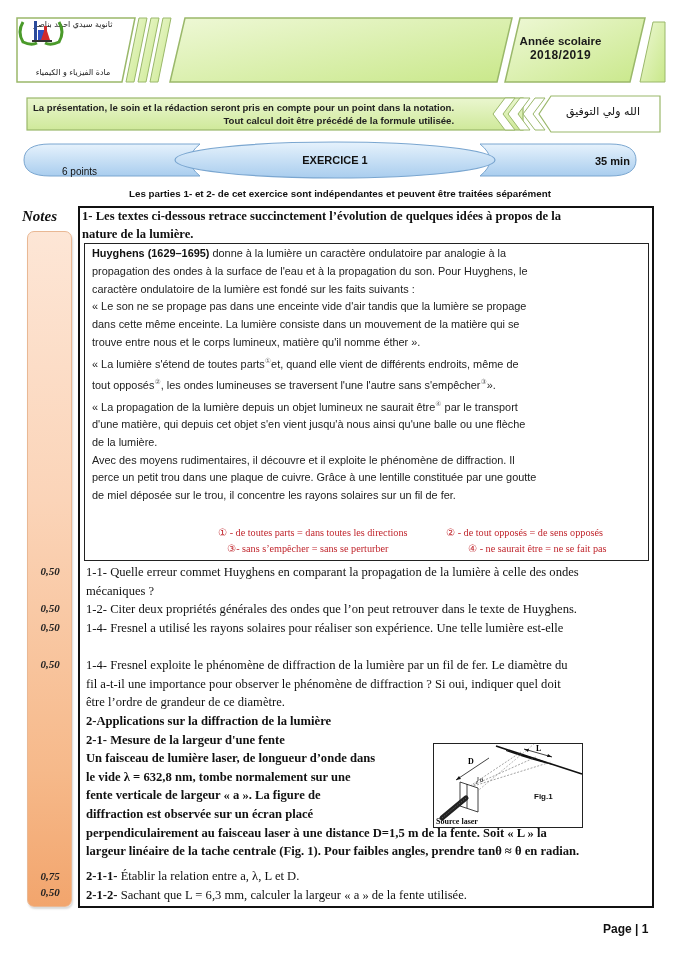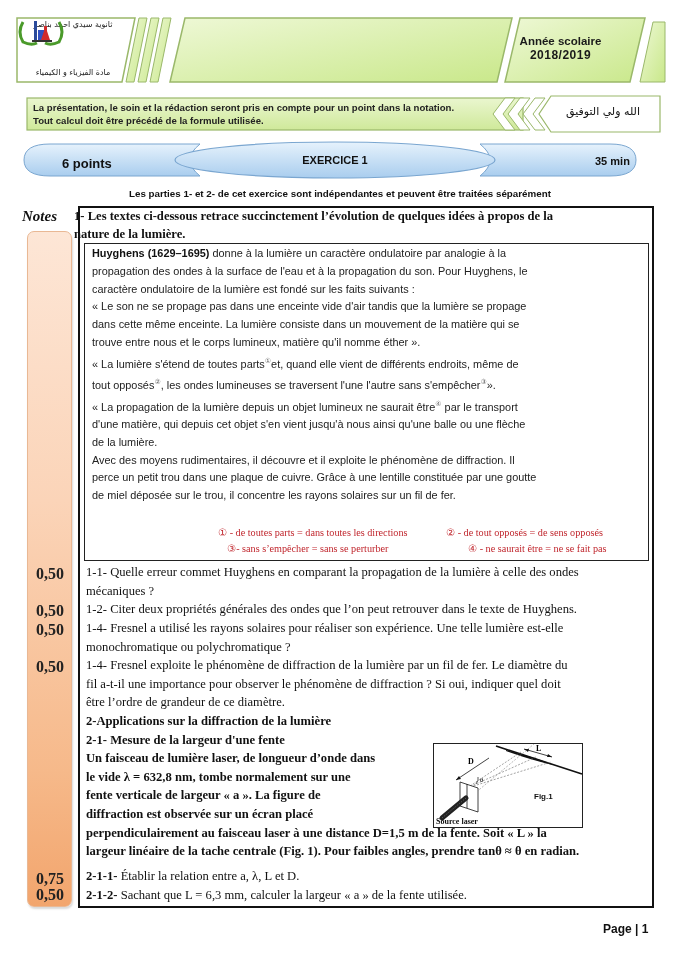--- a/index.html
+++ b/index.html
@@ -12,41 +12,41 @@
   .logo-box { position: absolute; left: 17px; top: 18px; width: 112px; height: 62px; text-align: center; }
   .logo-ar-top { font-family: "DejaVu Sans", sans-serif; font-size: 8px; color: #222; margin-top: 2px; }
   .logo-ar-bot { font-family: "DejaVu Sans", sans-serif; font-size: 8px; color: #222; position: absolute; bottom: 3px; left: 0; right: 0; }
   .logo-emblem { position: absolute; left: 32px; top: 16px; width: 48px; height: 28px; }
   .hdr-center { position: absolute; left: 185px; top: 29px; width: 275px; text-align: center; font-weight: bold; font-size: 11px; line-height: 13.5px; color: #1a1a1a; }
   .hdr-center div:nth-child(2) { padding-left: 0; }
   .hdr-right { position: absolute; left: 503px; top: 34px; width: 115px; text-align: center; font-weight: bold; font-size: 11.5px; line-height: 14px; color: #1a1a1a; }
 
   
   .notice-svg { position: absolute; left: 0; top: 92px; }
-  .notice-text { position: absolute; left: 33px; top: 102px; font-size: 9.6px; font-weight: bold; line-height: 12.5px; color: #222; }
+  .notice-text { position: absolute; left: 33px; top: 102px; font-size: 9.6px; font-weight: bold; line-height: 12.5px; color: #222; text-align: right; }
   .notice-ar { position: absolute; left: 553px; top: 105px; width: 100px; text-align: center; font-family: "DejaVu Sans", sans-serif; font-size: 11px; color: #111; }
 
   
   .banner-svg { position: absolute; left: 0; top: 138px; }
-  .banner-points { position: absolute; left: 62px; top: 156px; font-size: 13px; font-weight: bold; color: #111; }
+  .banner-points { position: absolute; left: 62px; top: 166px; font-size: 10px; font-weight: normal; color: #111; }
   .banner-title { position: absolute; left: 255px; top: 154px; width: 160px; text-align: center; font-size: 11px; font-weight: bold; color: #111; }
   .banner-time { position: absolute; left: 548px; top: 155px; font-size: 11px; font-weight: bold; color: #111; margin-left: 47px; }
 
   .subtitle { position: absolute; left: 0; width: 680px; top: 188px; text-align: center; font-size: 9.8px; font-weight: bold; color: #111; }
 
   
   .notes-label { position: absolute; left: 22px; top: 208px; font-family: "Liberation Serif", serif; font-style: italic; font-weight: bold; font-size: 15px; color: #111; }
   .notes-bar { position: absolute; left: 27px; top: 231px; width: 45px; height: 676px; border-radius: 7px;
                background: linear-gradient(to bottom, #fde6d6 0%, #fbd4b8 40%, #f6b98a 80%, #f2a56d 100%);
                border: 1px solid #e9b894; box-shadow: 1px 2px 2px rgba(0,0,0,0.15); }
-  .mark { position: absolute; left: 30px; width: 40px; text-align: center; font-family: "Liberation Serif", serif; font-weight: bold; font-size: 16px; color: #222; }
+  .mark { position: absolute; left: 30px; width: 40px; text-align: center; font-family: "Liberation Serif", serif; font-style: italic; font-weight: bold; font-size: 11px; color: #222; }
 
   
   .main-box { position: absolute; left: 78px; top: 206px; width: 576px; height: 702px; border: 2px solid #111; }
-  .q-head { position: absolute; left: 74px; top: 207px; width: 566px; font-family: "Liberation Serif", serif; font-weight: bold; font-size: 12.6px; line-height: 18px; text-align: justify; color: #111; }
+  .q-head { position: absolute; left: 82px; top: 207px; width: 566px; font-family: "Liberation Serif", serif; font-weight: bold; font-size: 12.6px; line-height: 18px; text-align: justify; color: #111; }
 
   .text-box { position: absolute; left: 84px; top: 243px; width: 565px; height: 318px; border: 1.5px solid #222; }
   .tb { position: absolute; left: 92px; width: 552px; font-size: 10.9px; line-height: 17.8px; color: #222; text-align: justify; }
   .tb b { color: #111; }
   .sup { font-size: 7px; vertical-align: super; color: #666; }
   .fn { position: absolute; font-family: "Liberation Serif", serif; font-size: 10.2px; color: #c0262d; }
 
   .q { position: absolute; left: 86px; width: 566px; font-family: "Liberation Serif", serif; font-size: 12.6px; line-height: 18.6px; color: #111; }
   .qb { font-weight: bold; }
 
@@ -179,21 +179,20 @@
 <div class="fn" style="left:227px; top:543px;">③- sans s’empêcher = sans se perturber</div>
 <div class="fn" style="left:447px; top:543px;margin-left:21px;">④ - ne saurait être = ne se fait pas</div>
 
 <div class="q" style="top:563px;">
   <div>1-1- Quelle erreur commet Huyghens en comparant la propagation de la lumière à celle des ondes</div>
   <div>mécaniques ?</div>
 </div>
 <div class="q" style="top:600px;">1-2- Citer deux propriétés générales des ondes que l’on peut retrouver dans le texte de Huyghens.</div>
 <div class="q" style="top:619px;">
   <div>1-4- Fresnel a utilisé les rayons solaires pour réaliser son expérience. Une telle lumière est-elle</div>
-  <div>monochromatique ou polychromatique ?</div>
 </div>
 <div class="q" style="top:656px;">
   <div>1-4- Fresnel exploite le phénomène de diffraction de la lumière par un fil de fer. Le diamètre du</div>
   <div>fil a-t-il une importance pour observer le phénomène de diffraction ? Si oui, indiquer quel doit</div>
   <div>être l’ordre de grandeur de ce diamètre.</div>
 </div>
 
 <div class="q qb" style="top:712px;">
   <div>2-Applications sur la diffraction de la lumière</div>
   <div>2-1- Mesure de la largeur d'une fente</div>

